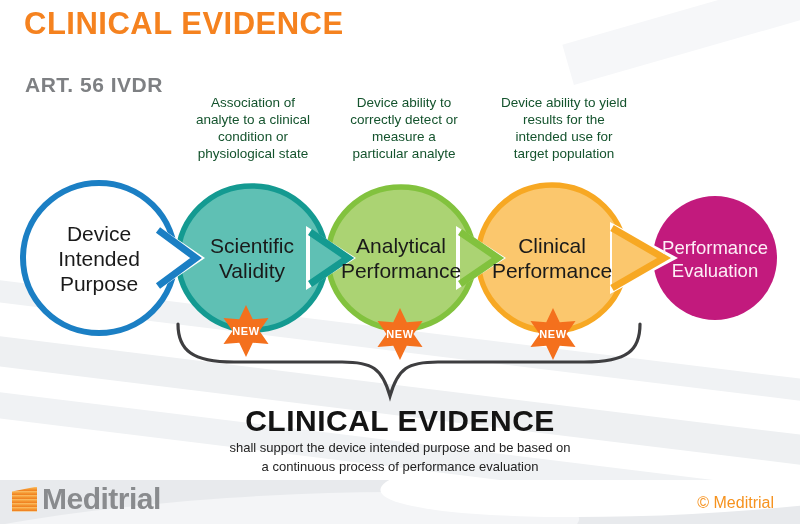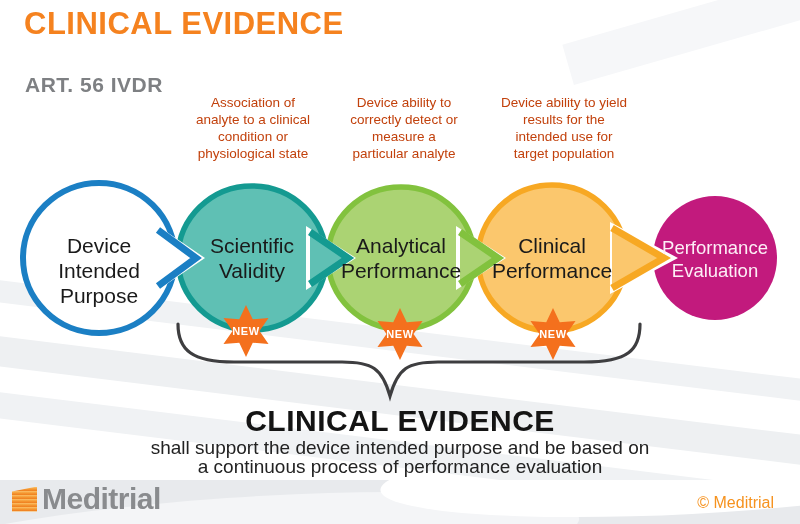--- a/index.html
+++ b/index.html
@@ -14,46 +14,46 @@
   .stripe.s3{left:-60px;top:444px;width:960px;height:26px;transform:rotate(7deg);}
   .stripe.s4{left:560px;top:-14px;width:420px;height:42px;transform:rotate(-16deg);background:#f6f7f9;}
   
   .footer-band{position:absolute;left:0;bottom:0;width:800px;height:44px;background:#e8eaed;overflow:hidden;z-index:1;}
   .footer-band .swoosh1{position:absolute;left:-120px;top:18px;width:700px;height:90px;background:#f4f5f7;border-radius:50%;transform:rotate(-4deg);}
   .footer-band .swoosh2{position:absolute;left:380px;top:-46px;width:620px;height:80px;background:#ffffff;border-radius:50%;transform:rotate(-3deg);}
   
   .hdr-title{position:absolute;left:24px;top:6px;font-size:31px;font-weight:bold;letter-spacing:0.5px;color:#F5821F;z-index:2;}
   .hdr-sub{position:absolute;left:25px;top:41px;font-size:21px;font-weight:bold;letter-spacing:0.5px;color:#7E8083;z-index:2;margin-top:32px;}
   
-  .annot{position:absolute;top:94px;font-size:13.5px;line-height:17px;text-align:center;white-space:pre-line;color:#c2410c;z-index:2;}
+  .annot{position:absolute;top:94px;font-size:13.5px;line-height:17px;text-align:center;white-space:pre-line;color:#14532d;z-index:2;}
   .annot.a1{left:174px;width:158px;}
   .annot.a2{left:329px;width:150px;}
   .annot.a3{left:481px;width:166px;}
   
   .flow-svg{position:absolute;left:0;top:0;z-index:2;}
   
   .step-label{position:absolute;text-align:center;white-space:pre-line;font-size:21px;line-height:25px;z-index:3;}
   .step-label.dark{color:#1a1a1a;}
   .step-label.light{color:#fdeef6;font-size:18.5px;line-height:23px;}
-  .lbl1{left:24px;top:233px;width:150px;}
+  .lbl1{left:24px;top:221px;width:150px;}
   .lbl2{left:177px;top:233px;width:150px;}
   .lbl3{left:316px;top:233px;width:170px;}
   .lbl4{left:467px;top:233px;width:170px;}
   .lbl5{left:645px;top:236px;width:140px;}
   
   .new-label{position:absolute;width:50px;text-align:center;font-size:11px;font-weight:bold;
     letter-spacing:0.6px;color:#ffffff;z-index:4;}
   .nl1{left:221px;top:325px;}
   .nl2{left:375px;top:328px;}
   .nl3{left:528px;top:328px;}
   
   .summary-heading{position:absolute;left:90px;top:404px;width:620px;text-align:center;
     font-size:30px;font-weight:bold;letter-spacing:0.5px;color:#141414;z-index:3;}
   .summary-text{position:absolute;left:90px;top:439px;width:620px;text-align:center;
-    font-size:19px;line-height:18.5px;white-space:pre-line;color:#222;z-index:3;}
+    font-size:13px;line-height:18.5px;white-space:pre-line;color:#222;z-index:3;}
   
   .logo{position:absolute;left:12px;bottom:8px;display:flex;align-items:center;z-index:5;}
   .logo-icon{width:25px;height:25px;margin-right:5px;
     background:repeating-linear-gradient(180deg,#fbc169 0px,#f59a33 2px,#ef7d1e 4px);
     clip-path:polygon(0 20%,100% 0,100% 100%,0 100%);}
   .logo-text{font-size:30px;font-weight:bold;letter-spacing:-0.5px;color:#898B8E;}
   .copyright{position:absolute;right:26px;bottom:12px;font-size:16px;font-weight:normal;color:#F6921E;z-index:5;}
 </style>
 </head>
 <body>

